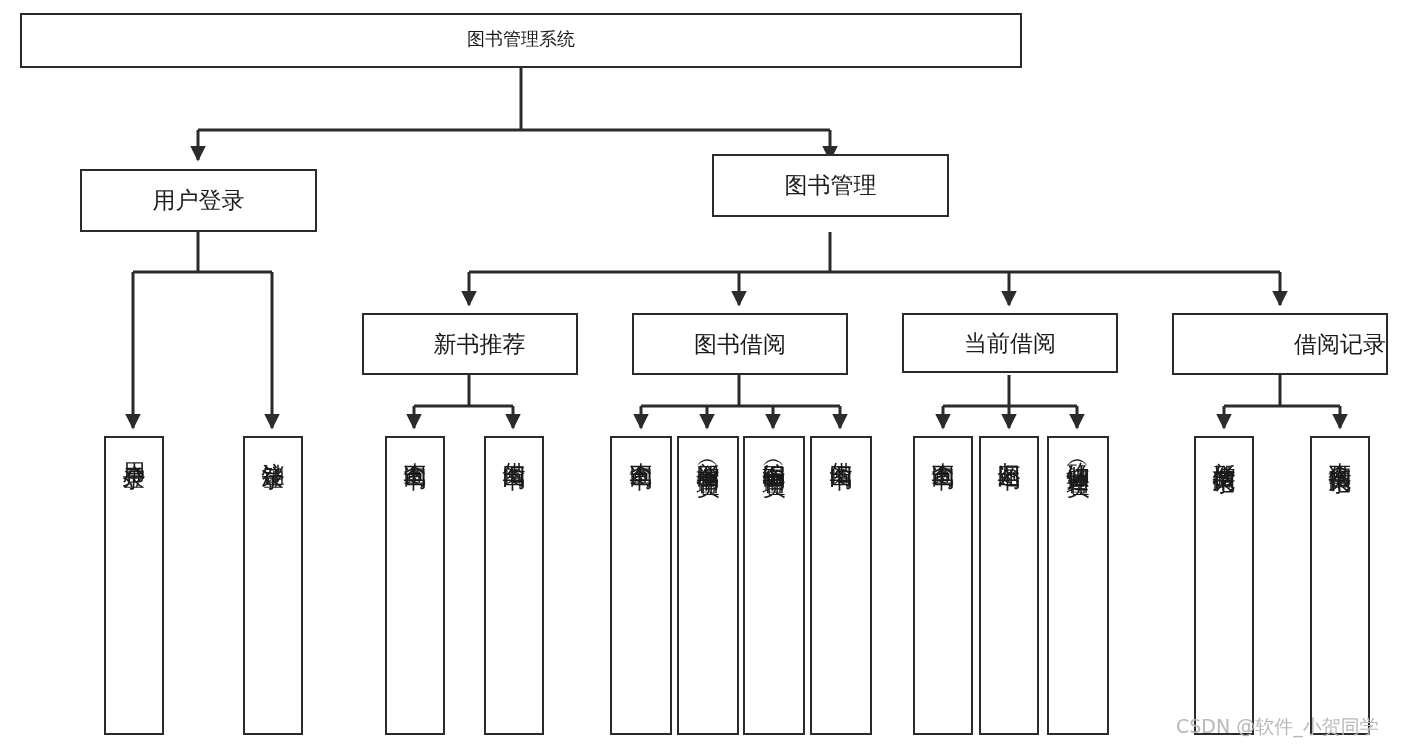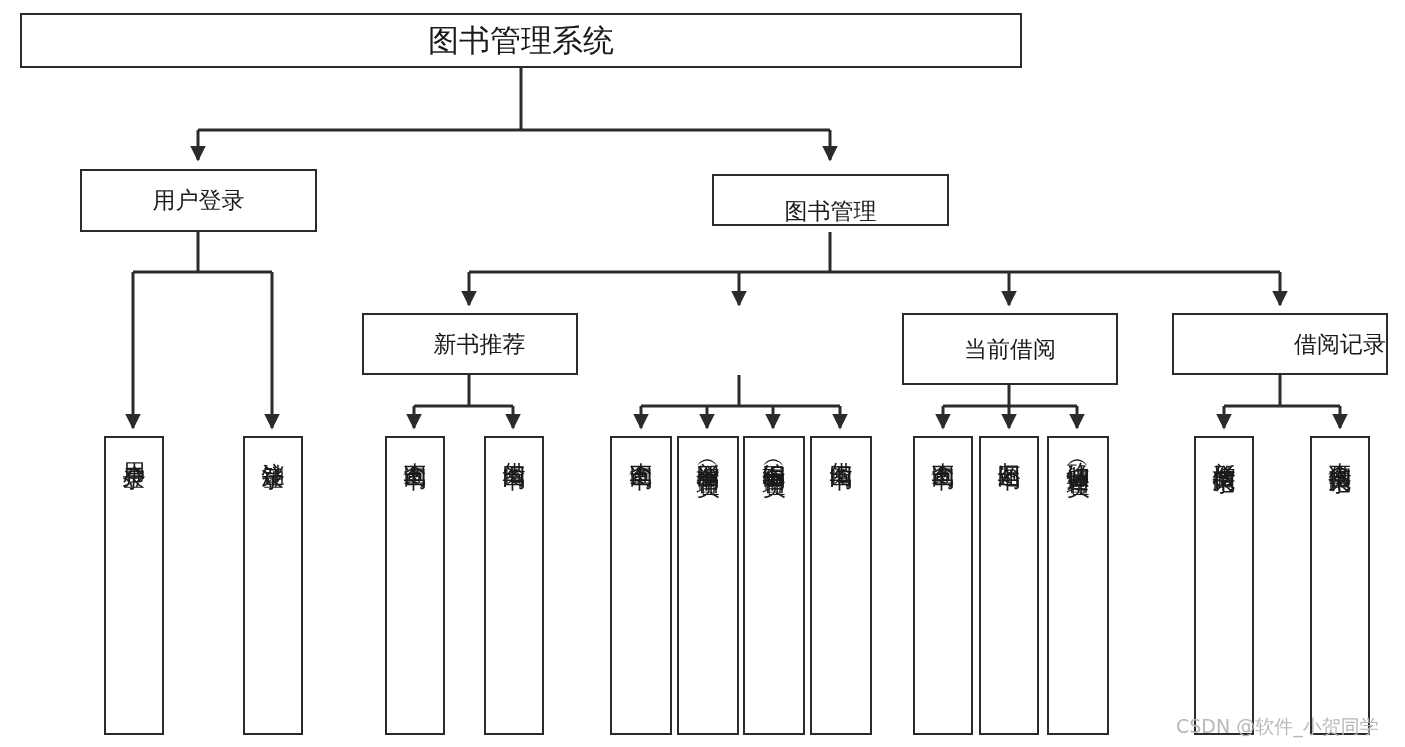--- a/index.html
+++ b/index.html
@@ -37,21 +37,22 @@
   .node-label {
     color: #1a1a1a;
     text-align: center;
     line-height: 1.08;
     white-space: nowrap;
   }
   .h-node .node-label {
     font-size: 23px;
   }
   .root .node-label {
-    font-size: 31px;
+    font-size: 18px;
+    font-family: Liberation Mono, monospace;
   }
   .v-node {
     align-items: flex-start;
     padding-top: 6px;
   }
   .v-node .node-label {
     writing-mode: vertical-rl;
     text-orientation: upright;
     font-size: 23px;
     letter-spacing: 2px;
@@ -124,28 +125,31 @@
     </g>
   </svg>
 
   <div class="node root h-node" style="left:20px; top:13px; width:1002px; height:55px;">
     <span class="node-label">图书管理系统</span>
   </div>
 
   <div class="node h-node" style="left:80px; top:169px; width:237px; height:63px;">
     <span class="node-label">用户登录</span>
   </div>
-  <div class="node h-node" style="left:712px; top:174px; width:237px; height:52px;align-items:flex-end;">
+  <div class="node h-node" style="left:712px; top:154px; width:237px; height:63px;">
     <span class="node-label">图书管理</span>
   </div>
 
   <div class="node h-node" style="left:362px; top:313px; width:216px; height:62px;padding-left:19px;">
     <span class="node-label">新书推荐</span>
   </div>
-  <div class="node h-node" style="left:902px; top:313px; width:216px; height:72px;">
+  <div class="node h-node" style="left:632px; top:313px; width:216px; height:62px;">
+    <span class="node-label">图书借阅</span>
+  </div>
+  <div class="node h-node" style="left:902px; top:313px; width:216px; height:60px;">
     <span class="node-label">当前借阅</span>
   </div>
   <div class="node h-node" style="left:1172px; top:313px; width:216px; height:62px;justify-content:flex-end;">
     <span class="node-label">借阅记录</span>
   </div>
 
   <div class="node v-node" style="left:104px; top:436px; width:60px; height:299px;">
     <span class="node-label">用户登录</span>
   </div>
   <div class="node v-node" style="left:243px; top:436px; width:60px; height:299px;">

